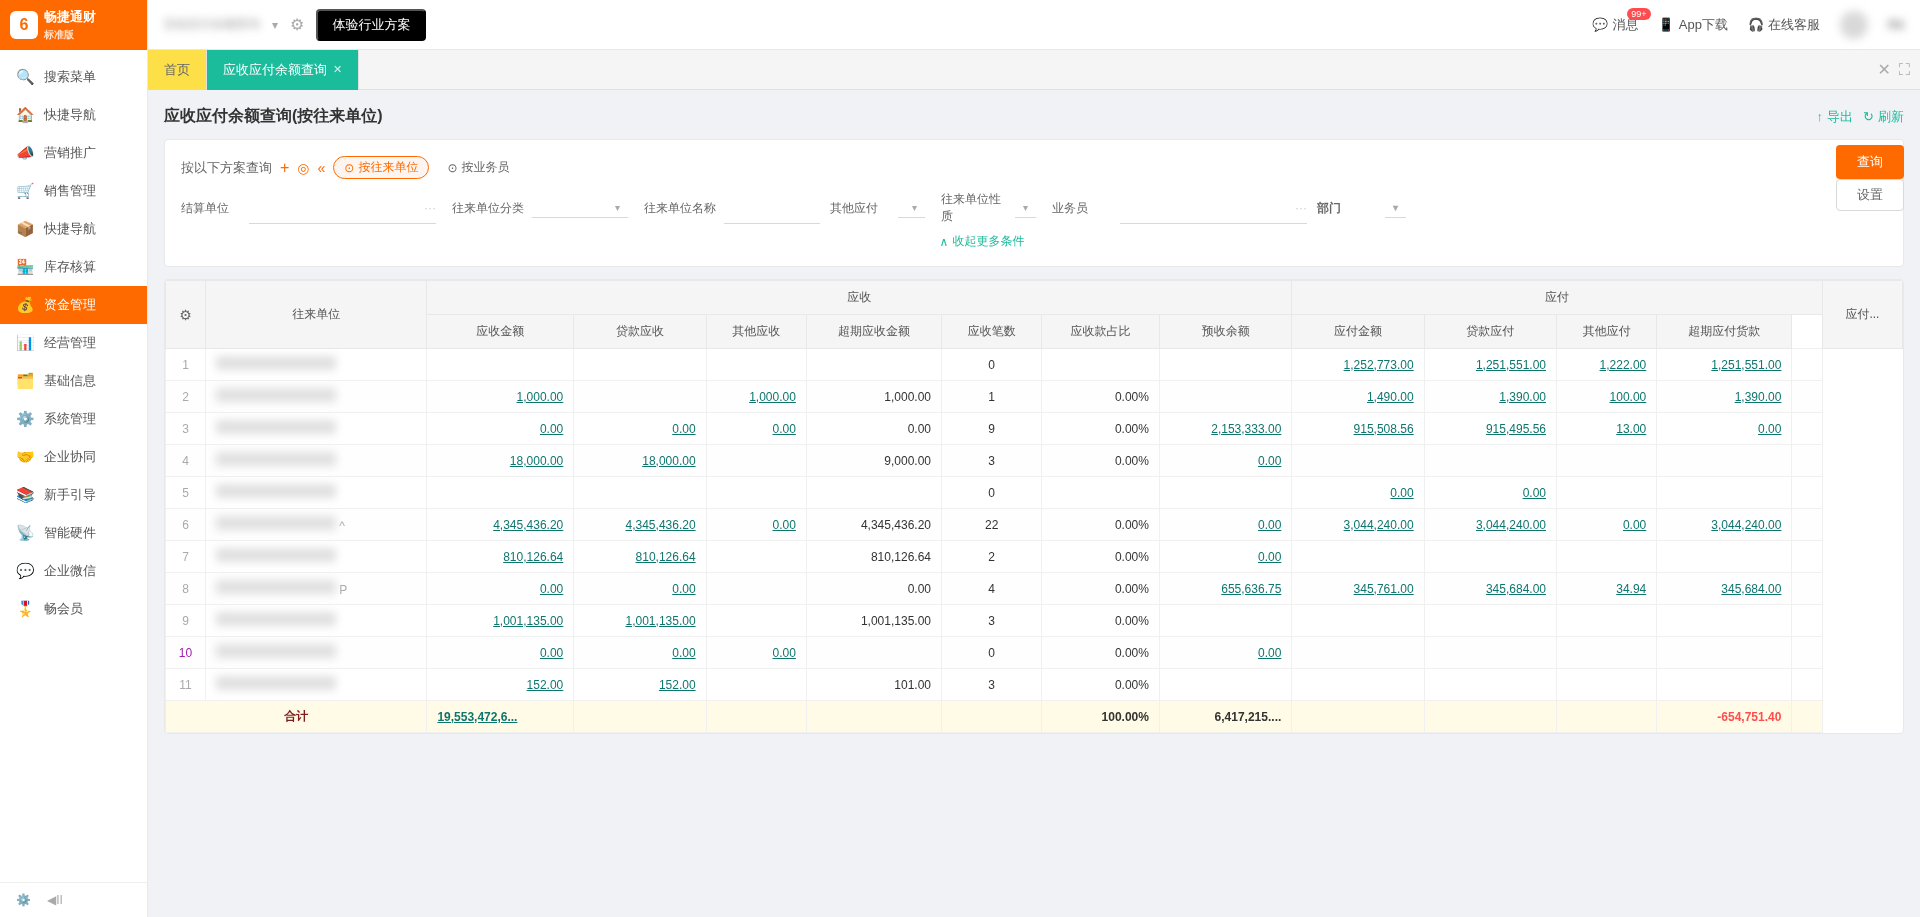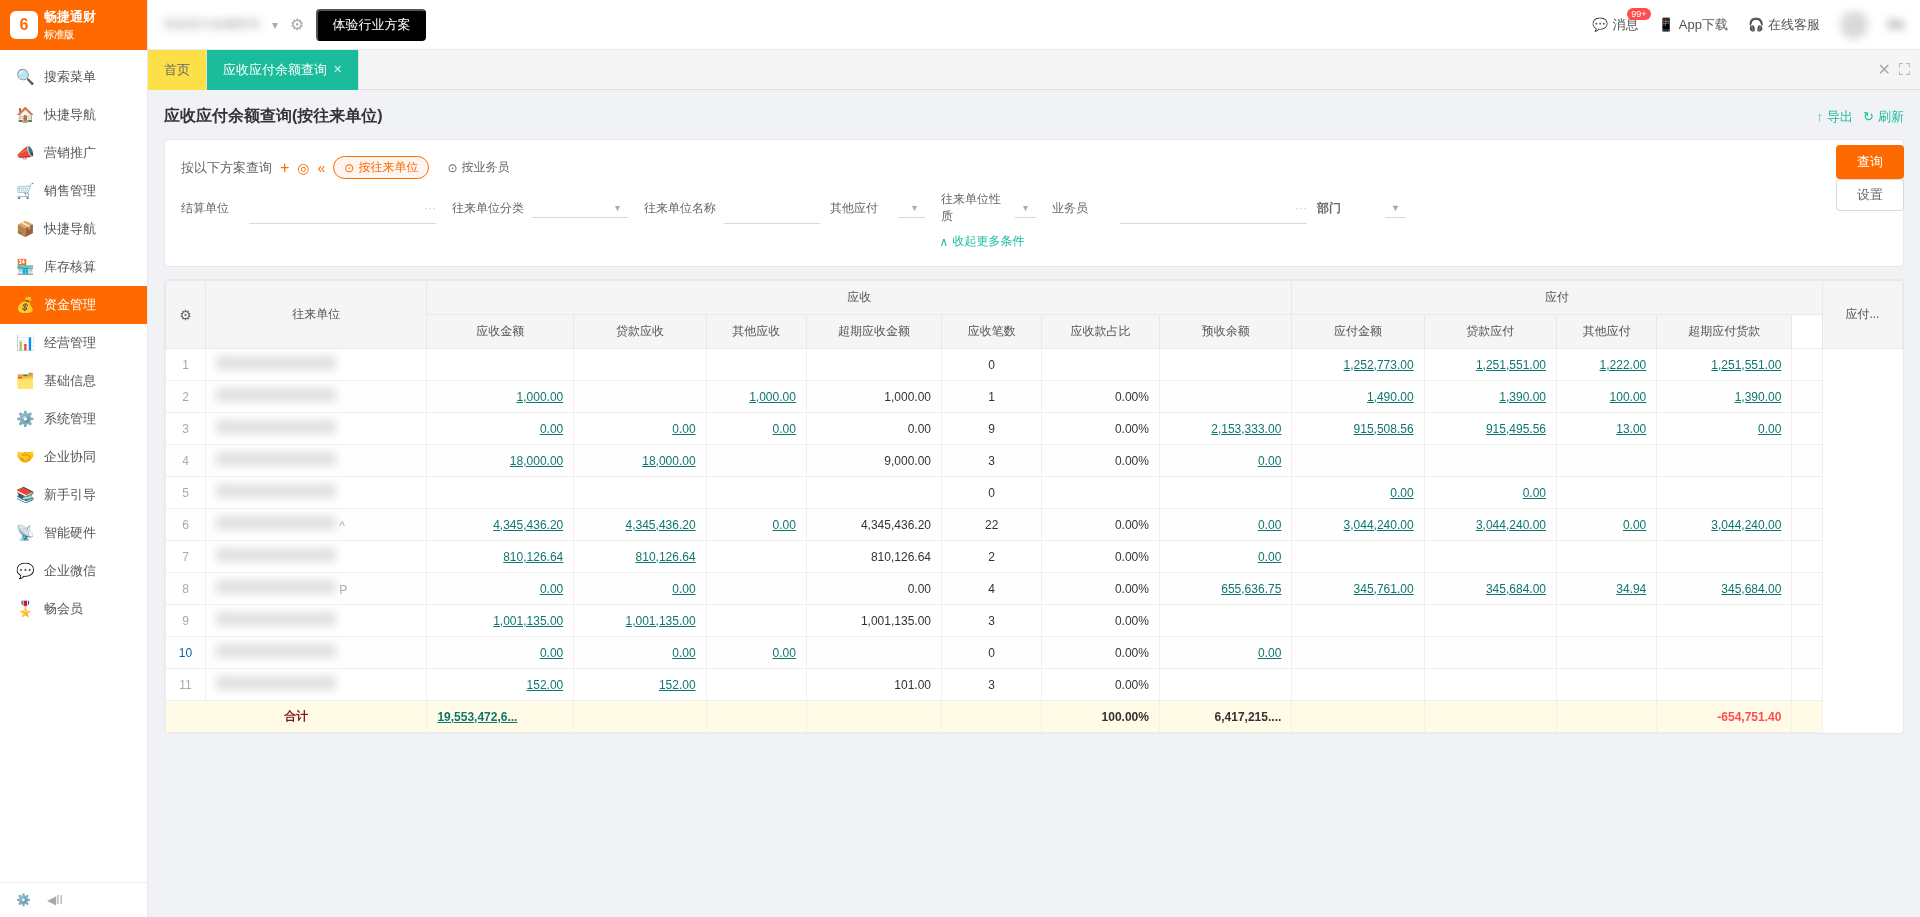--- a/index.html
+++ b/index.html
@@ -551,21 +551,21 @@
               <td style="text-align: center;">3</td>
               <td>0.00%</td>
               <td></td>
               <td></td>
               <td></td>
               <td></td>
               <td></td>
               <td></td>
             </tr>
             <tr>
-              <td style="text-align: center; color: #0369a1;">10</td>
+              <td style="text-align: center; color: #a21caf;">10</td>
               <td style="text-align: left;"><div class="blurred" style="background: rgb(224, 224, 224); height: 14px; width: 120px; border-radius: 2px; display: inline-block;"></div></td>
               <td><span class="cell-link">0.00</span></td>
               <td><span class="cell-link">0.00</span></td>
               <td><span class="cell-link">0.00</span></td>
               <td></td>
               <td style="text-align: center;">0</td>
               <td>0.00%</td>
               <td><span class="cell-link">0.00</span></td>
               <td></td>
               <td></td>

